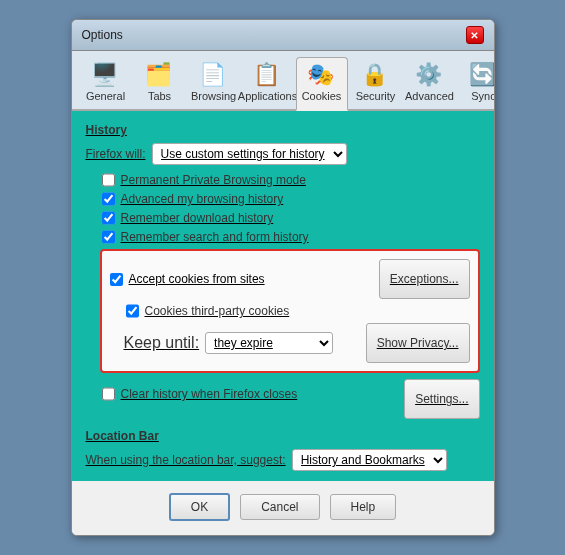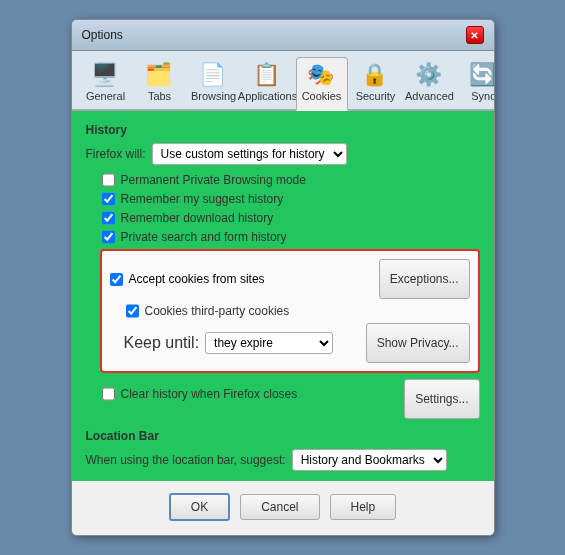--- a/index.html
+++ b/index.html
@@ -76,21 +76,22 @@
     .tab-icon {
       font-size: 22px;
       margin-bottom: 2px;
     }
     .tab-label {
       font-size: 11px;
       color: #333;
     }
     .content {
       padding: 12px 14px 10px;
-      background: #22c55e;
+      background: #14b8a6;
+      text-decoration: underline;
     }
     .section-label {
       font-size: 12px;
       font-weight: bold;
       color: #333;
       margin-bottom: 6px;
     }
     .dropdown-row {
       display: flex;
       align-items: center;
@@ -260,31 +261,31 @@
         </select>
       </div>
 
       <div class="checkbox-row indent1">
         <input type="checkbox" style="">
         <label>Permanent Private Browsing mode</label>
       </div>
 
       <div class="checkbox-row indent1">
         <input type="checkbox" checked="" style="">
-        <label>Remember my suggest history</label>
+        <label>Advanced my browsing history</label>
       </div>
 
       <div class="checkbox-row indent1">
         <input type="checkbox" checked="" style="">
         <label>Remember download history</label>
       </div>
 
       <div class="checkbox-row indent1">
         <input type="checkbox" checked="" style="">
-        <label>Private search and form history</label>
+        <label>Remember search and form history</label>
       </div>
 
       <div class="cookie-box">
 
         <div class="cookie-row">
           <div class="cookie-row-left">
             <input type="checkbox" checked="" style="">
             <label>Accept cookies from sites</label>
           </div>
           <button class="btn">Exceptions...</button>

